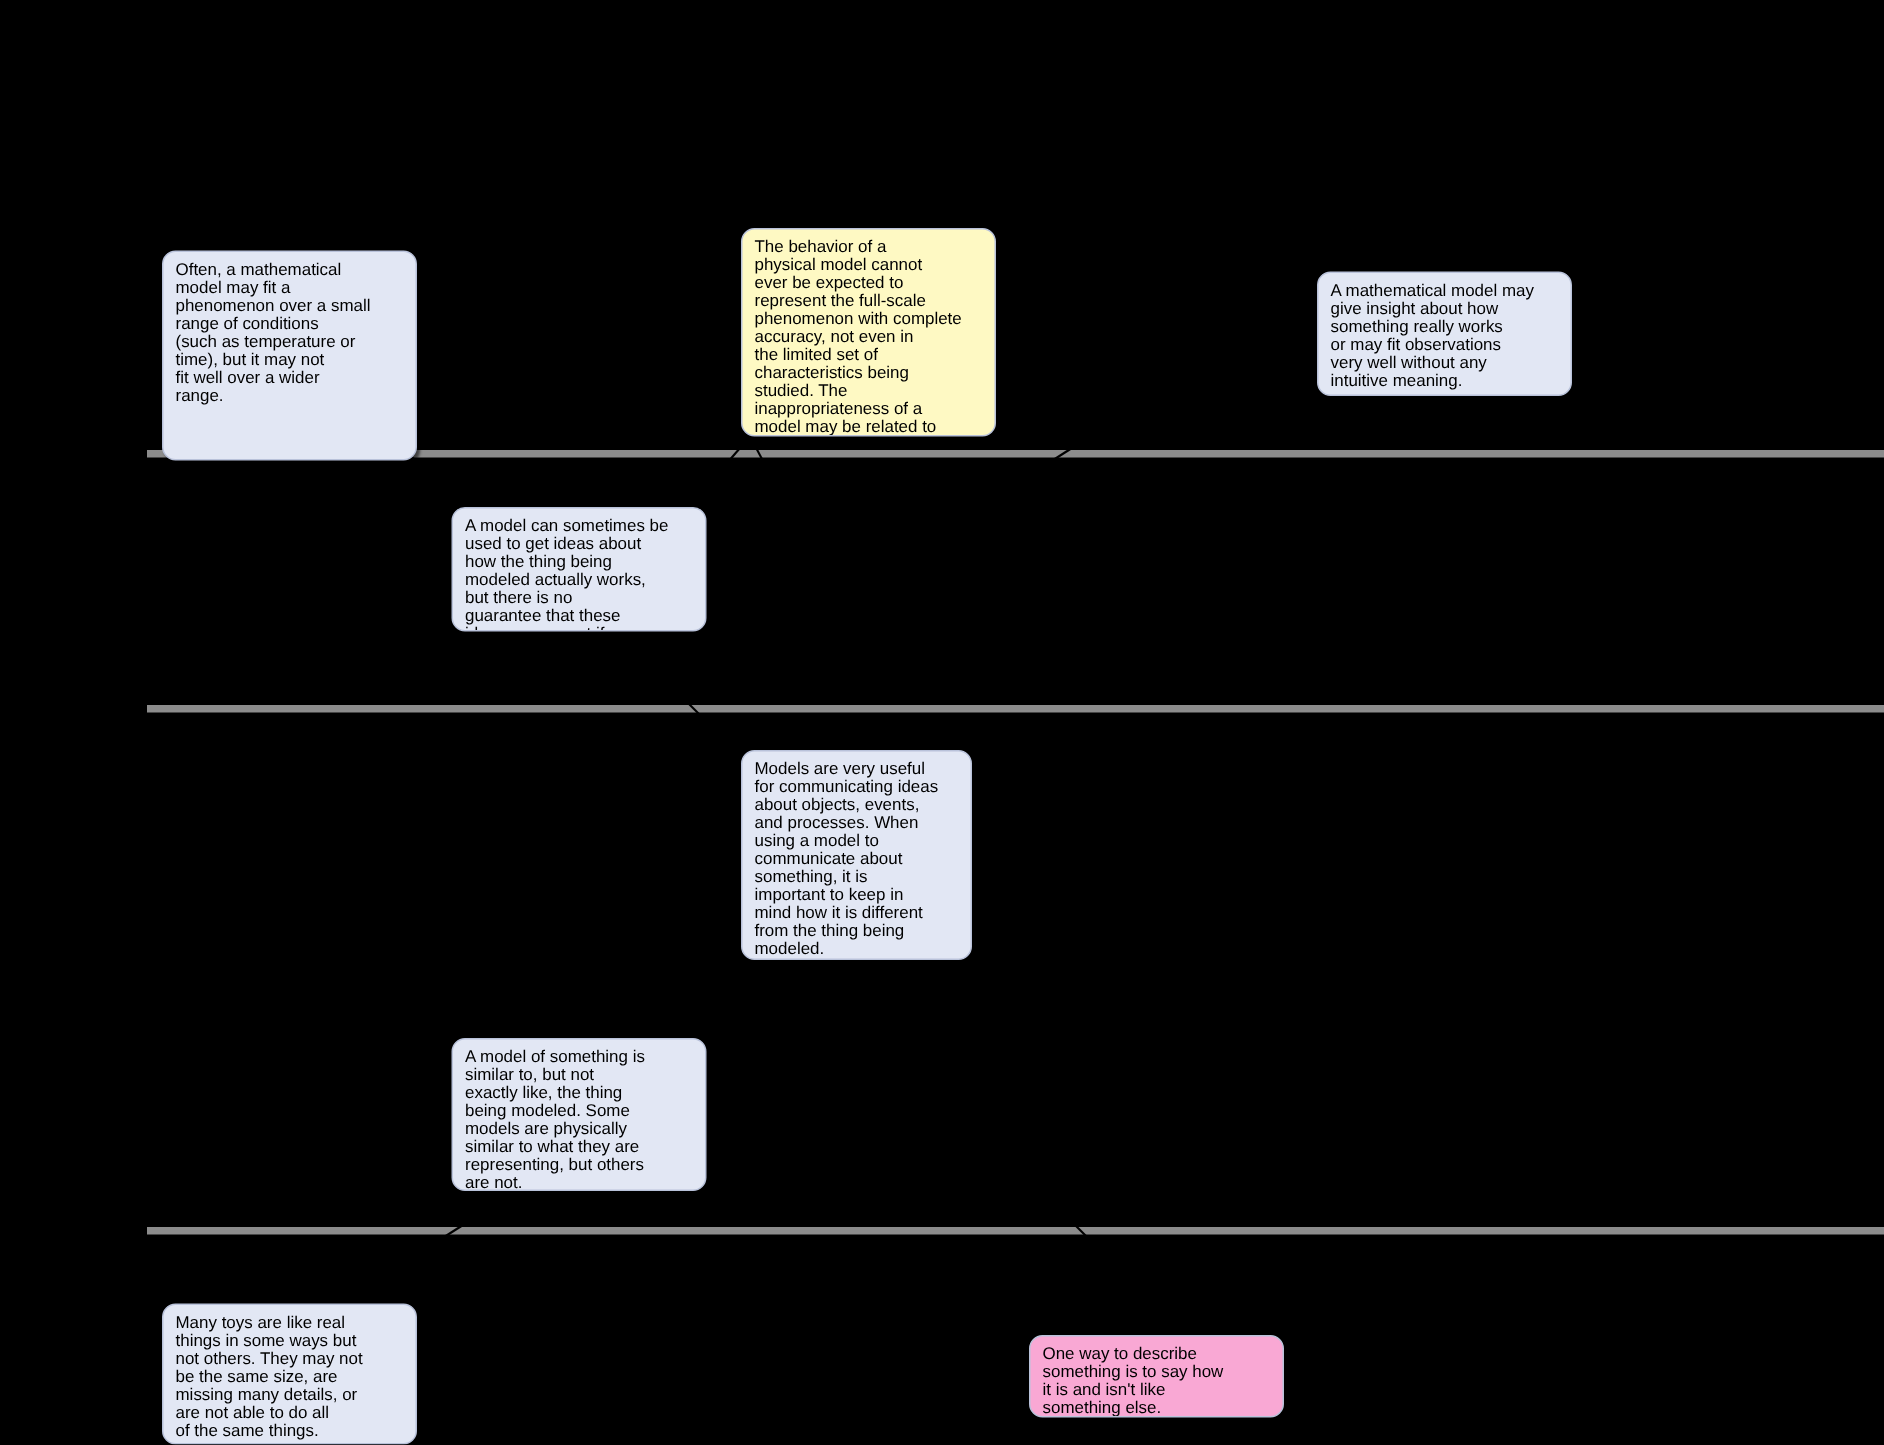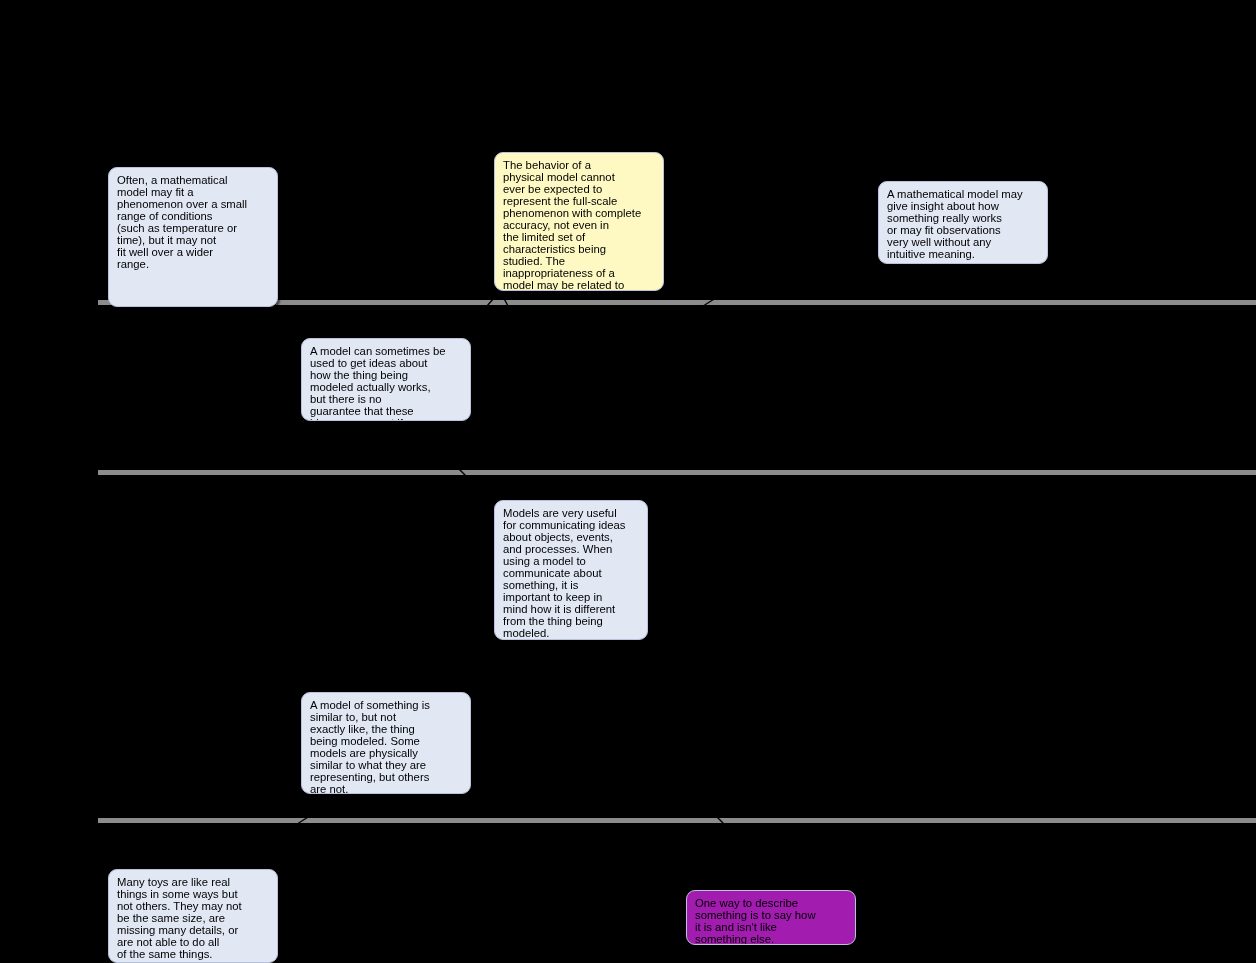--- a/index.html
+++ b/index.html
@@ -148,17 +148,17 @@
 are not able to do all
 of the same things.</div>
     <div class="note" style="left: 301px; top: 692px; width: 170px; height: 102px; background: rgb(226, 231, 244); border-color: rgb(185, 194, 218); color: rgb(0, 0, 0);">A model of something is
 similar to, but not
 exactly like, the thing
 being modeled. Some
 models are physically
 similar to what they are
 representing, but others
 are not.</div>
-    <div class="note" style="left: 686px; top: 890px; width: 170px; height: 55px; background: #a21caf; border-color: rgb(185, 194, 218); color: rgb(0, 0, 0);">One way to describe
+    <div class="note" style="left: 686px; top: 890px; width: 170px; height: 55px; background: #f9a8d4; border-color: rgb(185, 194, 218); color: rgb(0, 0, 0);">One way to describe
 something is to say how
 it is and isn't like
 something else.</div>
   </div>
 
 </body></html>

